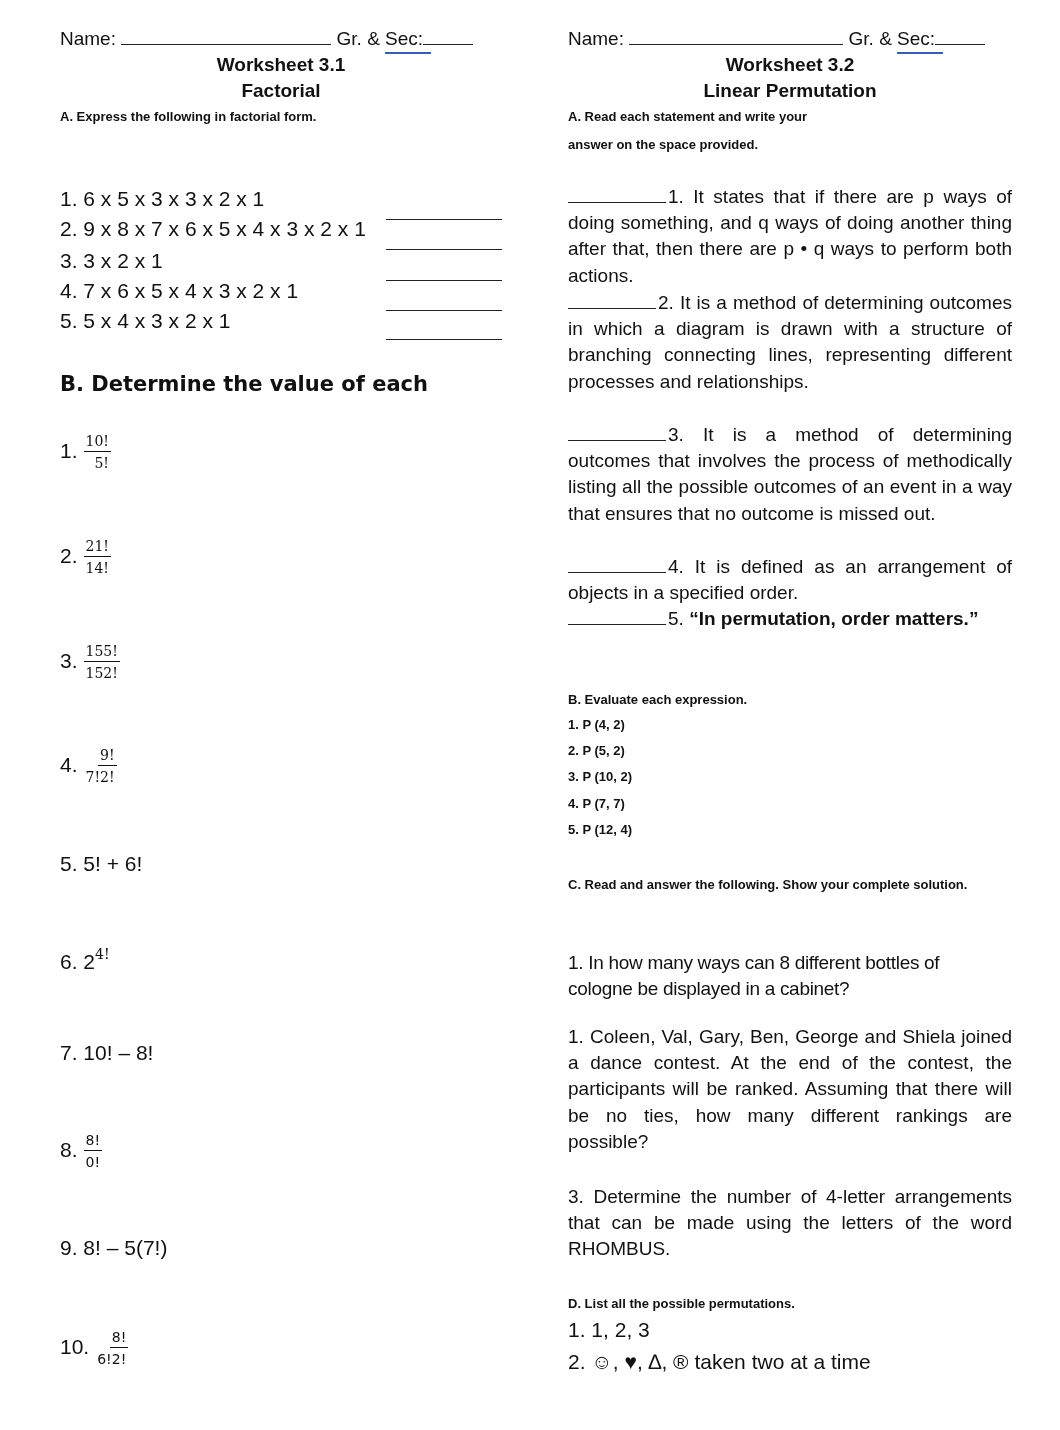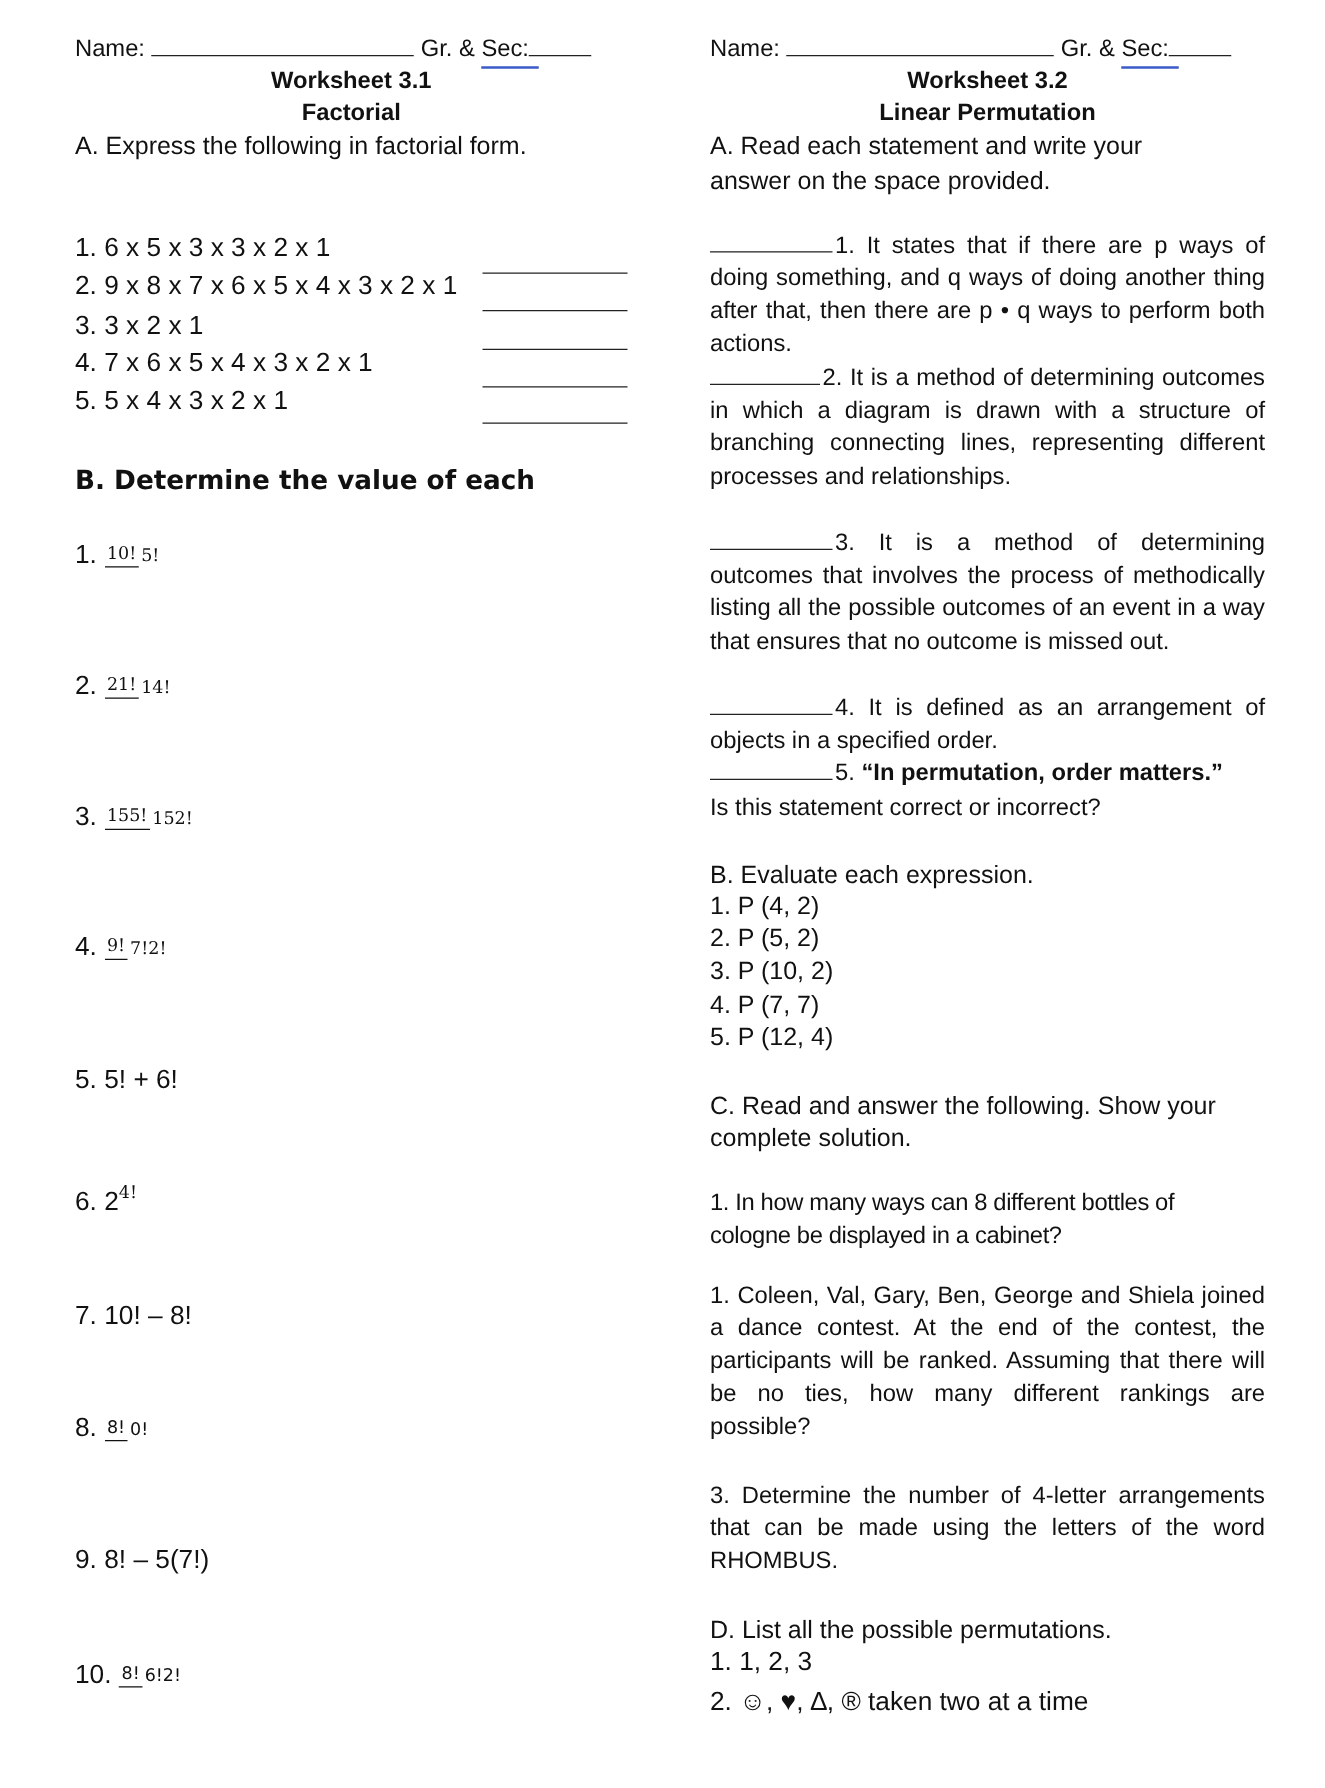--- a/index.html
+++ b/index.html
@@ -7,25 +7,25 @@
          font-family: "Liberation Sans", "DejaVu Sans", sans-serif; color: #111; }
   .col { position: absolute; top: 0; }
   .col-left { left: 60px; width: 442px; }
   .col-right { left: 568px; width: 444px; }
   .abs { position: absolute; white-space: nowrap; }
   .hdr { font-size: 19px; top: 28px; left: 0; width: 100%; }
   .hdr .line { display: inline-block; border-bottom: 1.3px solid #222; vertical-align: baseline; height: 16px; }
   .hdr .sec { position: relative; }
   .hdr .sec::after { content: ""; position: absolute; left: 0; right: -8px; bottom: -5px; height: 2px; background: #3b5bc8; }
   .title { font-weight: bold; font-size: 19px; text-align: center; width: 100%; left: 0; }
-  .instr { font-weight: normal; font-size: 20px; line-height: 28px; white-space: normal; }
+  .instr { font-weight: bold; font-size: 13px; line-height: 28px; white-space: normal; }
   .sec-head { font-family: "DejaVu Sans", sans-serif; font-weight: bold; font-size: 21px; line-height: 30px; white-space: normal; }
   .item { font-size: 21px; }
   .blank { display: inline-block; border-bottom: 1.3px solid #222; width: 116px; height: 2px; }
-  .frac { display: inline-flex; flex-direction: row; align-items: flex-end; vertical-align: middle;
+  .frac { display: inline-flex; flex-direction: column; align-items: flex-end; vertical-align: middle;
           font-family: "DejaVu Serif", serif; font-size: 14px; margin-left: 6px; }
   .frac .num { padding: 0 2px 1px; border-bottom: 1.6px solid #111; line-height: 18px; }
   .frac .den { padding: 2px 2px 0; line-height: 18px; }
   .sup { font-family: "DejaVu Serif", serif; font-size: 14px; vertical-align: 10px; }
   .just { text-align: justify; text-align-last: left; white-space: normal; }
   .rtext { font-size: 19px; line-height: 26.2px; }
   .ans-blank { display: inline-block; border-bottom: 1.3px solid #222; width: 98px; height: 2px; margin-right: 2px; }
   .bold { font-weight: bold; }
   .cursor { display: inline-block; width: 1.5px; height: 22px; background: #111; vertical-align: -4px; margin: 0 -1px; }
 </style>
@@ -131,21 +131,20 @@
     <span class="ans-blank" style="width:88px"></span><span>2. It is a method of determining outcomes in which a diagram is drawn with a structure of branching connecting lines, representing different processes and relationships.</span>
   </div>
   <div class="abs rtext just" style="top:422px; left:0; width:444px">
     <span class="ans-blank"></span><span>3. It is a method of determining outcomes that involves the process of methodically listing all the possible outcomes of an event in a way that ensures that no outcome is missed out.</span>
   </div>
   <div class="abs rtext just" style="top:554px; left:0; width:444px">
     <span class="ans-blank"></span><span>4. It is defined as an arrangement of objects in a specified order.</span>
   </div>
   <div class="abs rtext" style="top:606px; left:0; width:444px; white-space:normal">
     <span class="ans-blank"></span><span>5. </span><span class="bold">“In permutation, order matters.”</span>
-    <div style="margin-top:2px">Is this statement correct or incorrect?</div>
   </div>
 
   <div class="abs instr" style="top:686px; left:0">B. Evaluate each expression.</div>
   <div class="abs instr" style="top:712px; left:0; line-height:26.2px">
     <div>1. P (4, 2)</div>
     <div>2. P (5, 2)</div>
     <div>3. P (10, 2)</div>
     <div>4. P (7, 7)</div>
     <div>5. P (12, 4)</div>
   </div>

